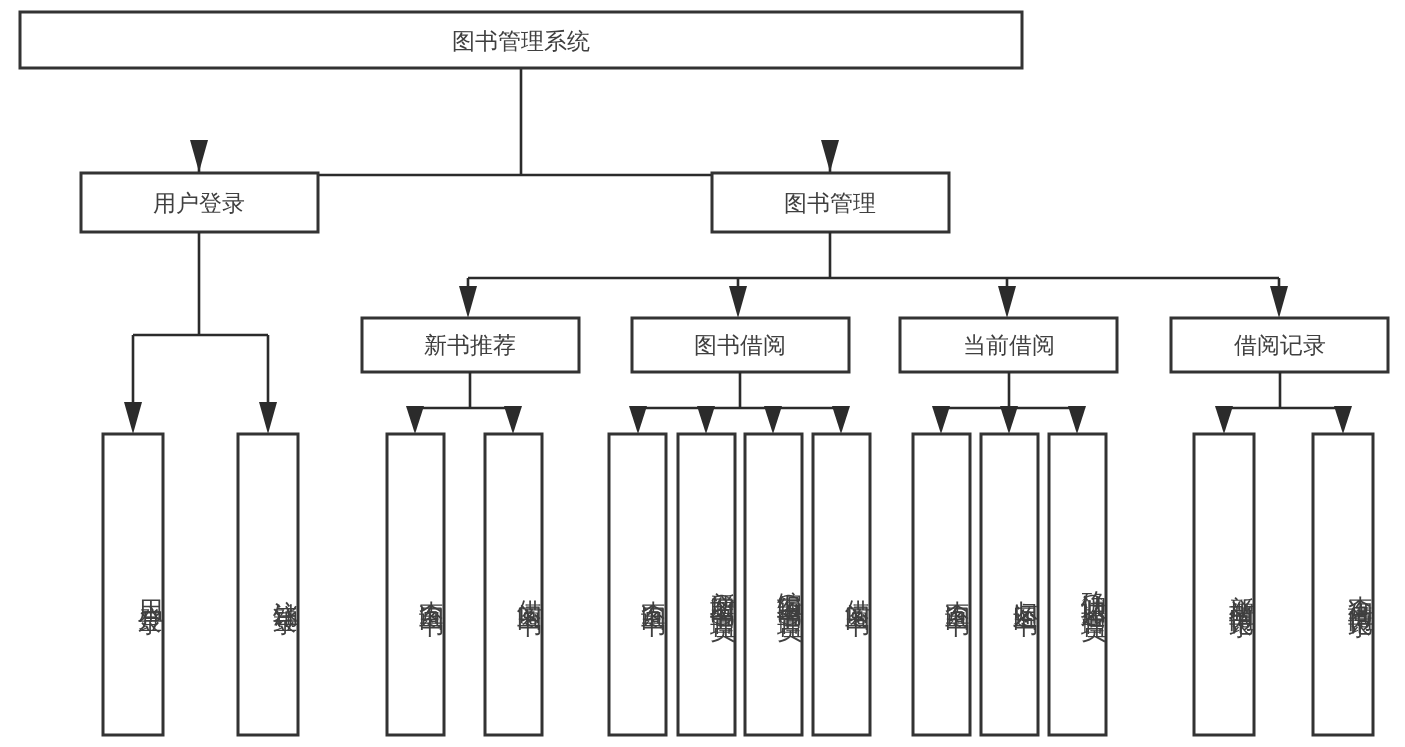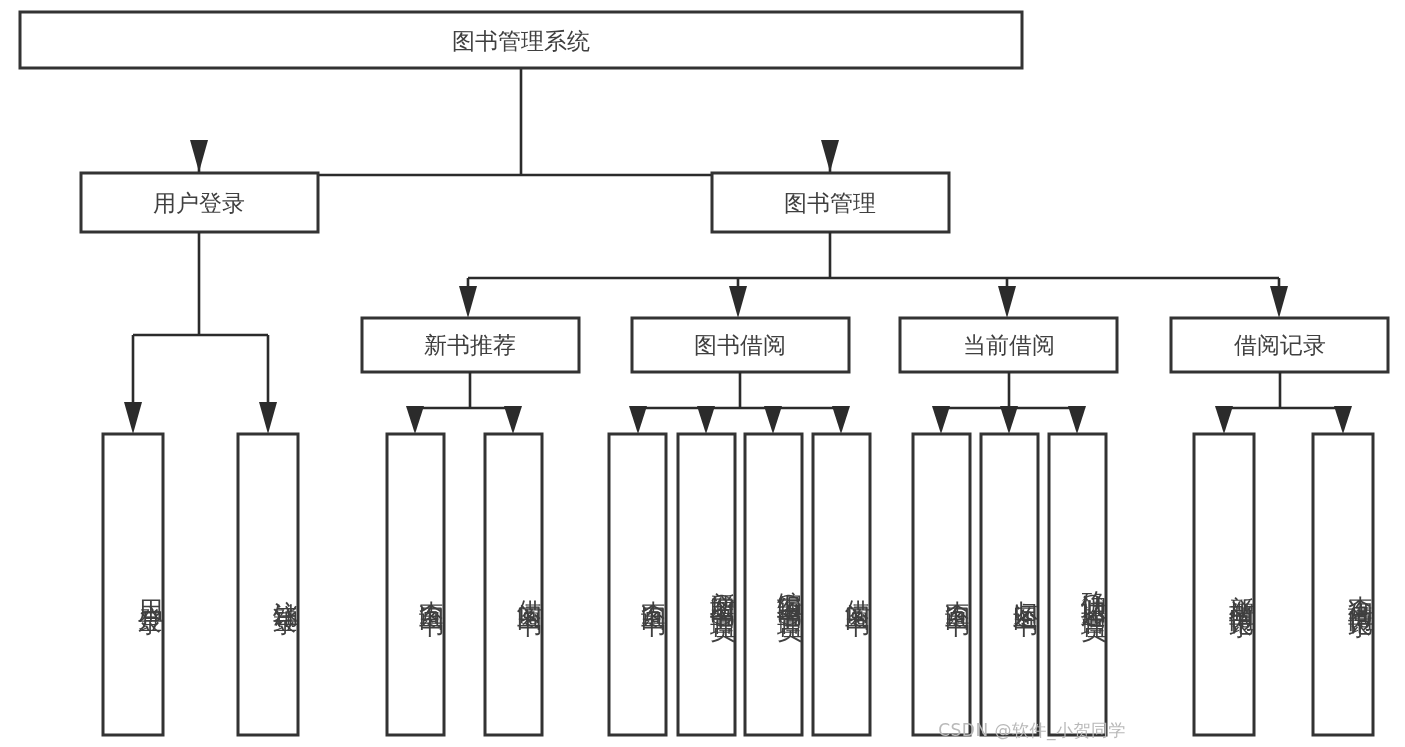--- a/index.html
+++ b/index.html
@@ -197,15 +197,14 @@
   <div class="leaf-label-v" style="left:745px; top:444px; width:57px; height:290px;">编辑图书（管理员）</div>
   <div class="leaf-label-v" style="left:813px; top:498px; width:57px; height:180px;">借阅图书</div>
 
   <div class="leaf-label-v" style="left:913px; top:498px; width:57px; height:180px;">查询图书</div>
   <div class="leaf-label-v" style="left:981px; top:498px; width:57px; height:180px;">归还图书</div>
   <div class="leaf-label-v" style="left:1049px; top:444px; width:57px; height:290px;">确认归还（管理员）</div>
 
   <div class="leaf-label-v" style="left:1194px; top:462px; width:60px; height:250px;">新增借阅记录</div>
   <div class="leaf-label-v" style="left:1313px; top:462px; width:60px; height:250px;">查询借阅记录</div>
 
-  <div class="watermark">CSDN @软件_小贺同学</div>
 
 </div>
 
 </body></html>

